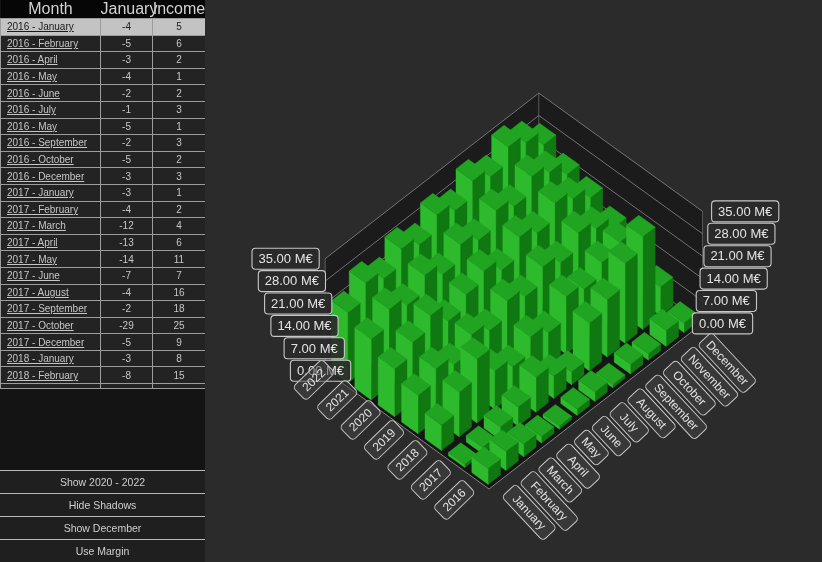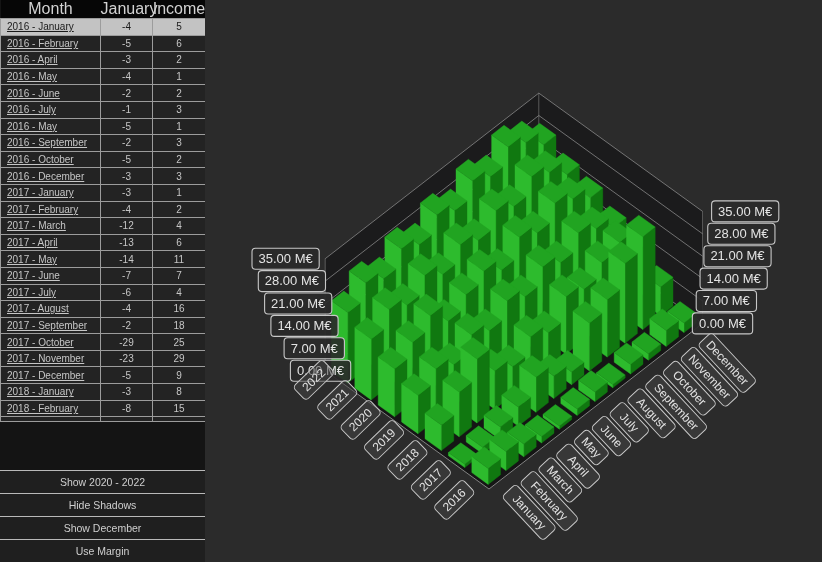--- a/index.html
+++ b/index.html
@@ -121,43 +121,33 @@
             <td class="month">2017 - May</td>
             <td class="num">-14</td>
             <td class="num">11</td>
           </tr>
           <tr>
             <td class="month">2017 - June</td>
             <td class="num">-7</td>
             <td class="num">7</td>
           </tr>
           <tr>
-            <td class="month">2017 - July</td>
-            <td class="num">-6</td>
-            <td class="num">4</td>
-          </tr>
-          <tr>
             <td class="month">2017 - August</td>
             <td class="num">-4</td>
             <td class="num">16</td>
           </tr>
           <tr>
             <td class="month">2017 - September</td>
             <td class="num">-2</td>
             <td class="num">18</td>
           </tr>
           <tr>
             <td class="month">2017 - October</td>
             <td class="num">-29</td>
             <td class="num">25</td>
-          </tr>
-          <tr>
-            <td class="month">2017 - November</td>
-            <td class="num">-23</td>
-            <td class="num">29</td>
           </tr>
           <tr>
             <td class="month">2017 - December</td>
             <td class="num">-5</td>
             <td class="num">9</td>
           </tr>
           <tr>
             <td class="month">2018 - January</td>
             <td class="num">-3</td>
             <td class="num">8</td>

